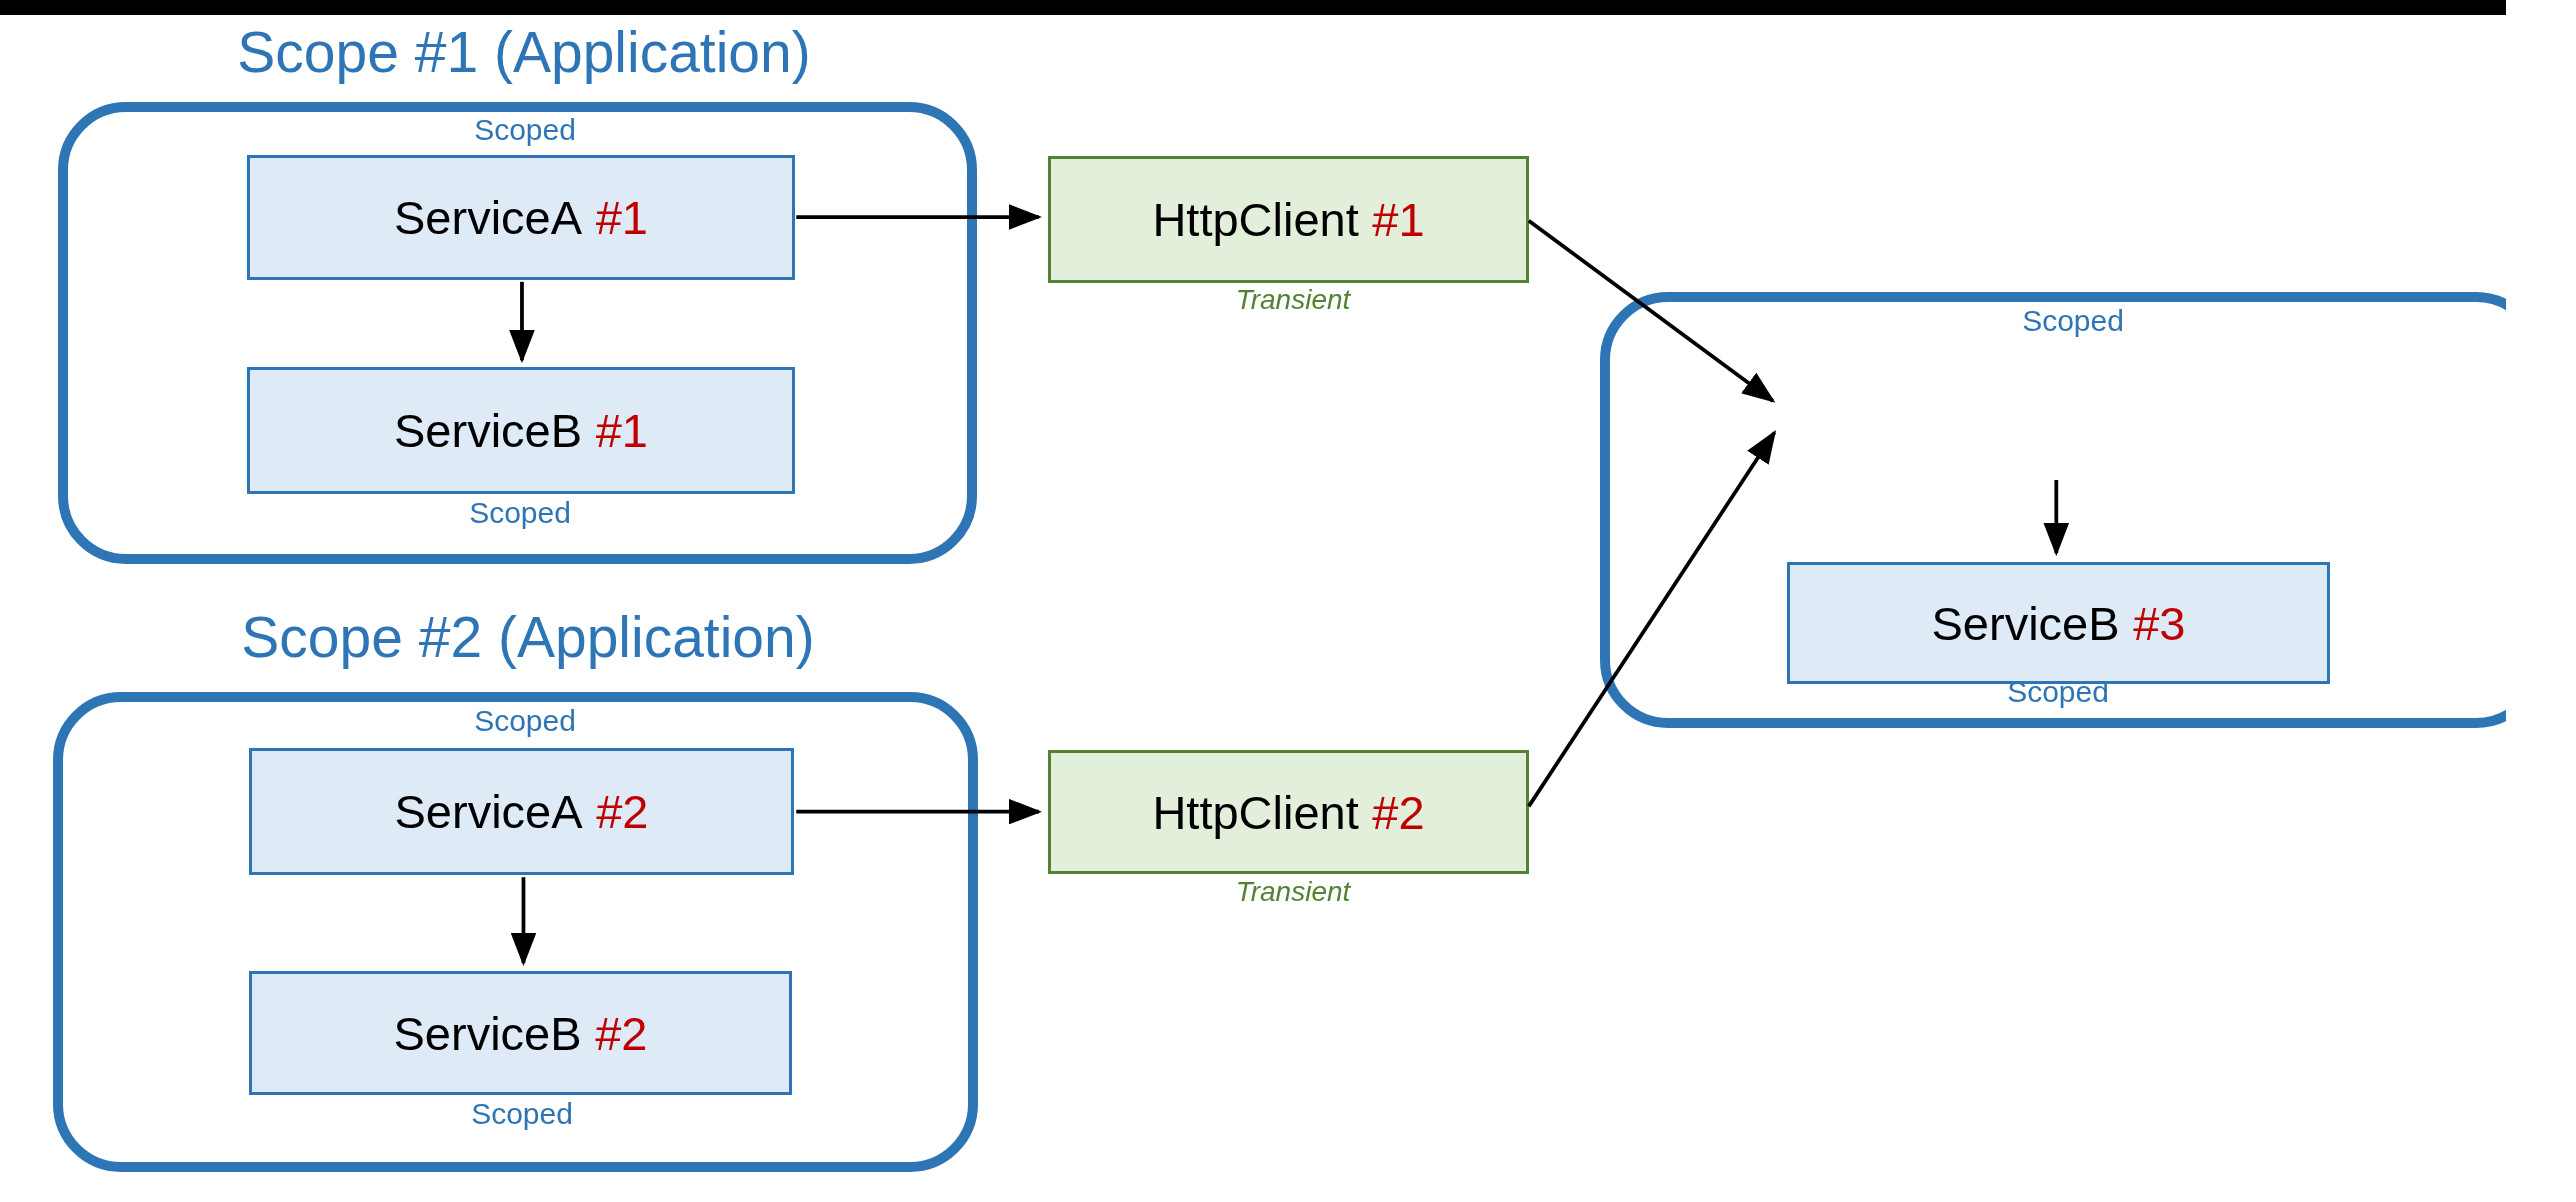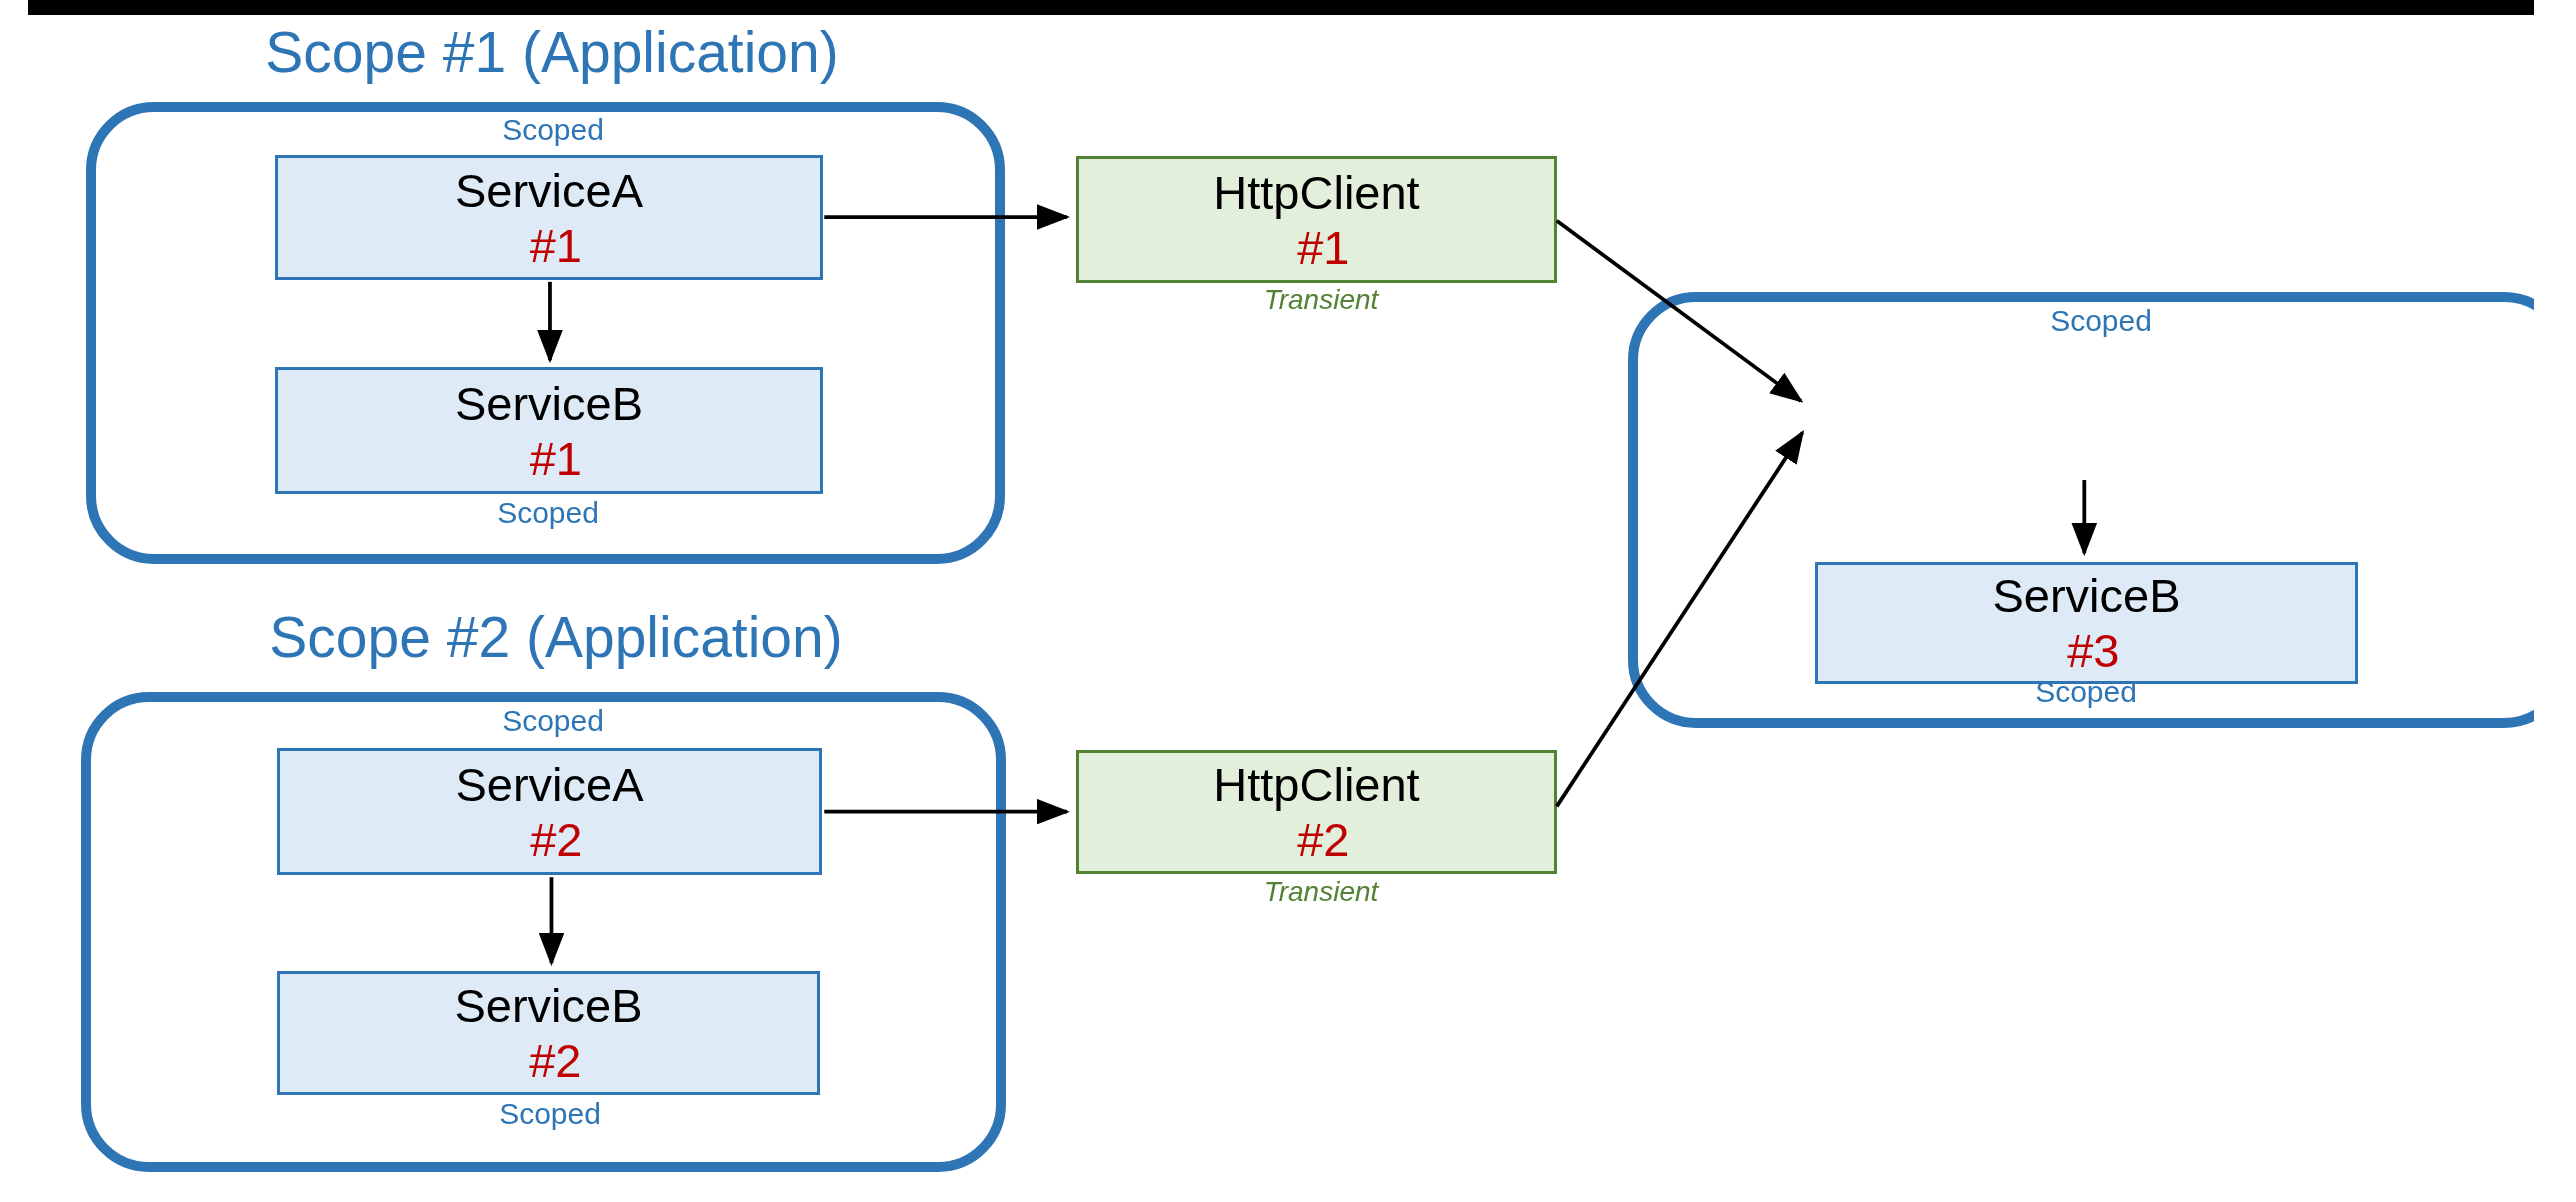--- a/index.html
+++ b/index.html
@@ -7,21 +7,21 @@
     --light-blue:#DEEBF7;
     --green-border:#548235;
     --green-fill:#E2EFDA;
     --green-text:#548235;
     --red:#C00000;
     --black:#000000;
     --bg:#FFFFFF;
   }
   *{box-sizing:border-box;margin:0;padding:0;}
   html,body{width:2576px;height:1202px;background:var(--bg);font-family:"Liberation Sans",sans-serif;}
-  #canvas{position:relative;width:2506px;height:1202px;background:var(--bg);overflow:hidden;margin-left:28px;}
+  #canvas{position:relative;width:2506px;height:1202px;background:var(--bg);overflow:hidden;}
 
   .topbar{position:absolute;left:0;top:0;width:2576px;height:15px;background:var(--black);}
 
   .scope{position:absolute;border:10.6px solid var(--blue);border-radius:68px;background:transparent;}
   #scope1{left:58px;top:102px;width:919px;height:462px;}
   #scope2{left:53px;top:692px;width:925px;height:480px;}
   #scope3{left:1600px;top:292px;width:944px;height:436px;}
 
   .title{position:absolute;transform:translateX(-50%);color:var(--blue);
          font-size:57px;font-weight:400;white-space:nowrap;line-height:1.1;}
@@ -32,21 +32,21 @@
   .scope-label{position:absolute;transform:translateX(-50%);color:var(--blue);
                font-size:30px;font-weight:400;white-space:nowrap;line-height:1.0;}
   #scoped-top-1{left:525px;top:115px;}
   #scoped-bottom-1{left:520px;top:498px;}
   #scoped-top-2{left:525px;top:706px;}
   #scoped-bottom-2{left:522px;top:1099px;}
   #scoped-top-3{left:2073px;top:306px;}
   #scoped-bottom-3{left:2058px;top:677px;}
 
   .node{position:absolute;display:flex;align-items:center;justify-content:center;
-        font-size:47px;color:var(--black);white-space:nowrap;flex-direction:column;}
+        font-size:47px;color:var(--black);white-space:nowrap;}
   .node .node-name{color:var(--black);}
   .node .node-instance{color:var(--red);margin-left:13.6px;}
   .blue-node{background:var(--light-blue);border:3.8px solid var(--blue);}
   .green-node{background:var(--green-fill);border:3.8px solid var(--green-border);}
 
   #box-a1{left:247px;top:155px;width:548px;height:125px;}
   #box-b1{left:247px;top:367px;width:548px;height:127px;}
   #box-a2{left:249px;top:748px;width:545px;height:127px;}
   #box-b2{left:249px;top:971px;width:543px;height:124px;}
   #box-hmh{left:1783px;top:348px;width:544px;height:129px;}

